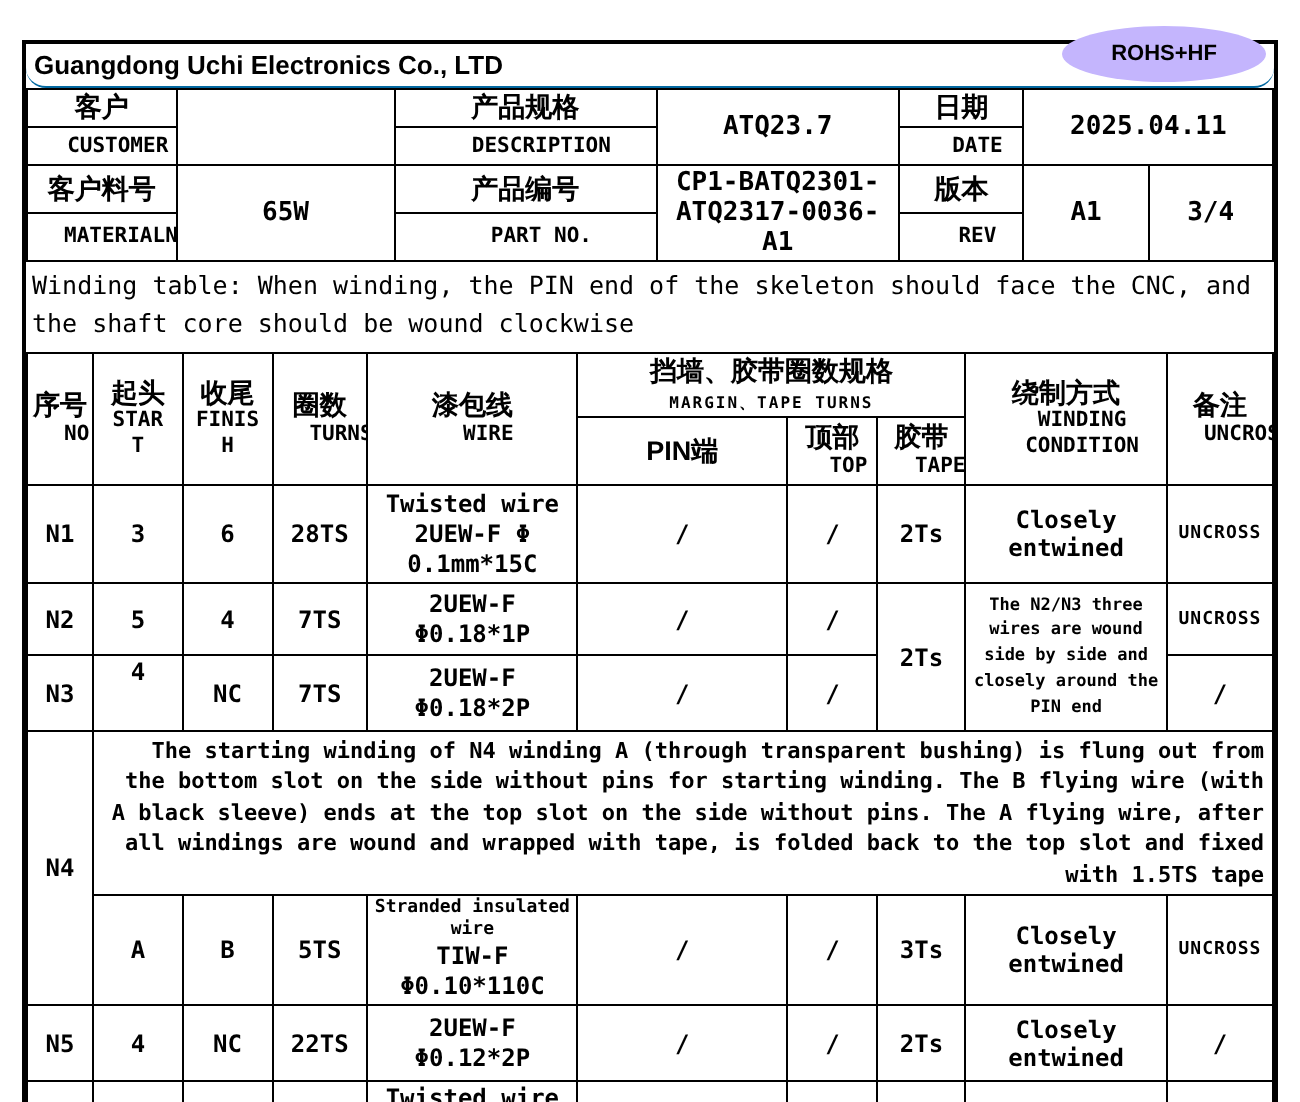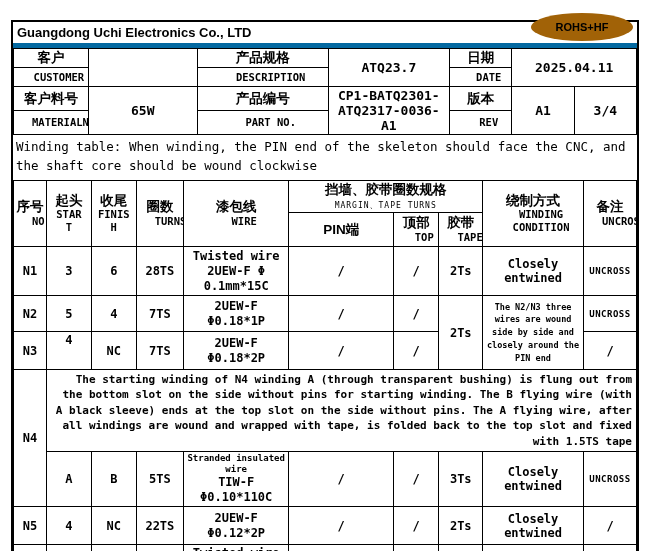--- a/index.html
+++ b/index.html
@@ -6,35 +6,35 @@
   .sheet{
     width:650px;height:551px;background:#ffffff;position:relative;
     box-sizing:border-box;padding:20px 11px 0 11px;
     font-family:"DejaVu Sans Mono","Liberation Mono",monospace;
     color:#000;
   }
   .doc{border:2px solid #000;background:#fff;}
   table{border-collapse:collapse;width:100%;table-layout:fixed;}
   td{border:1px solid #000;text-align:center;vertical-align:middle;
      font-weight:bold;font-size:12px;padding:1px 2px;overflow:hidden;}
-  .company-row{height:21px;border-bottom:5px solid #0369a1;display:flex;align-items:center;
-     padding-left:4px;font-family:"Liberation Sans",sans-serif;font-weight:bold;font-size:13px;}
-  .badge{position:absolute;top:13px;right:17px;width:102px;height:28px;background:#a16207;
+  .company-row{height:21px;border-bottom:1px solid #0369a1;display:flex;align-items:center;
+     padding-left:4px;font-family:"Liberation Sans",sans-serif;font-weight:bold;font-size:13px;border-radius:10px;}
+  .badge{position:absolute;top:13px;right:17px;width:102px;height:28px;background:#c4b5fd;
      border-radius:50%;display:flex;align-items:center;justify-content:center;
      font-family:"Liberation Sans",sans-serif;font-weight:bold;font-size:11px;color:#000;z-index:5;}
   .cn{display:block;font-family:"Liberation Sans",sans-serif;font-weight:bold;font-size:13.5px;line-height:1.15;}
   .en{display:block;font-size:10.5px;font-weight:bold;line-height:1.2;margin-left:16px;}
   .info td{height:16px;}
   .val{font-size:13px;}
   .pre{white-space:pre-line;}
   .note-row{padding:3px 3px 4px 3px;font-size:12.5px;font-weight:normal;text-align:left;
      line-height:1.5;min-height:33px;}
   .main .hrow1 td{height:28px;}
   .main .hrow2 td{height:31px;}
-  .group-en{font-size:8px;font-weight:normal;letter-spacing:1px;}
+  .group-en{font-size:8px;font-weight:bold;letter-spacing:1px;}
   .c-start .en{width:4.6ch;margin:0 auto;word-break:break-all;}
   .c-finish .en{width:5.6ch;margin:0 auto;word-break:break-all;}
   .r-n1 td{height:46px;} .r-n2 td{height:33px;} .r-n3 td{height:35px;}
   .r-n4a td{height:72px;} .r-n4b td{height:36px;}
   .r-n5 td{height:35px;} .r-n6 td{height:43px;}
   .uncross{font-size:9px;letter-spacing:0.5px;}
   .smallwind{font-size:8.5px;line-height:1.5;margin-top:42px;}
   .midwind{font-size:9.5px;line-height:1.6;}
   .wirecell{font-size:12px;line-height:1.25;}
   .wiresmall{display:block;font-size:9px;}

